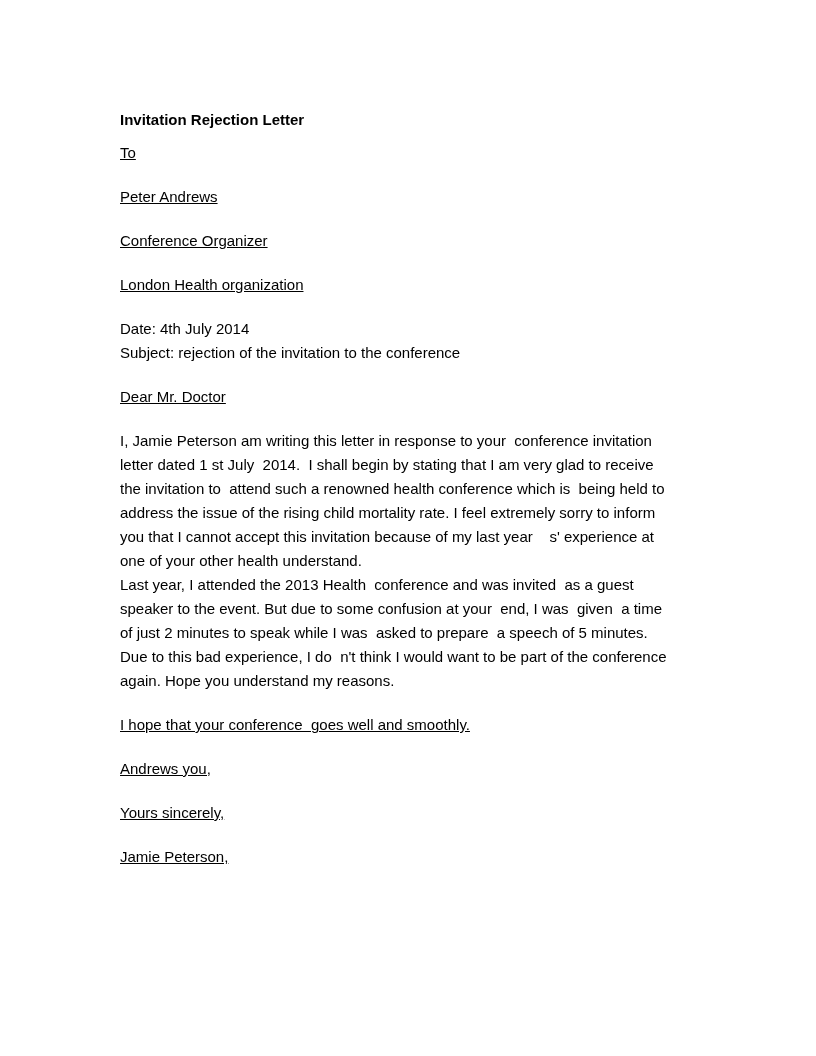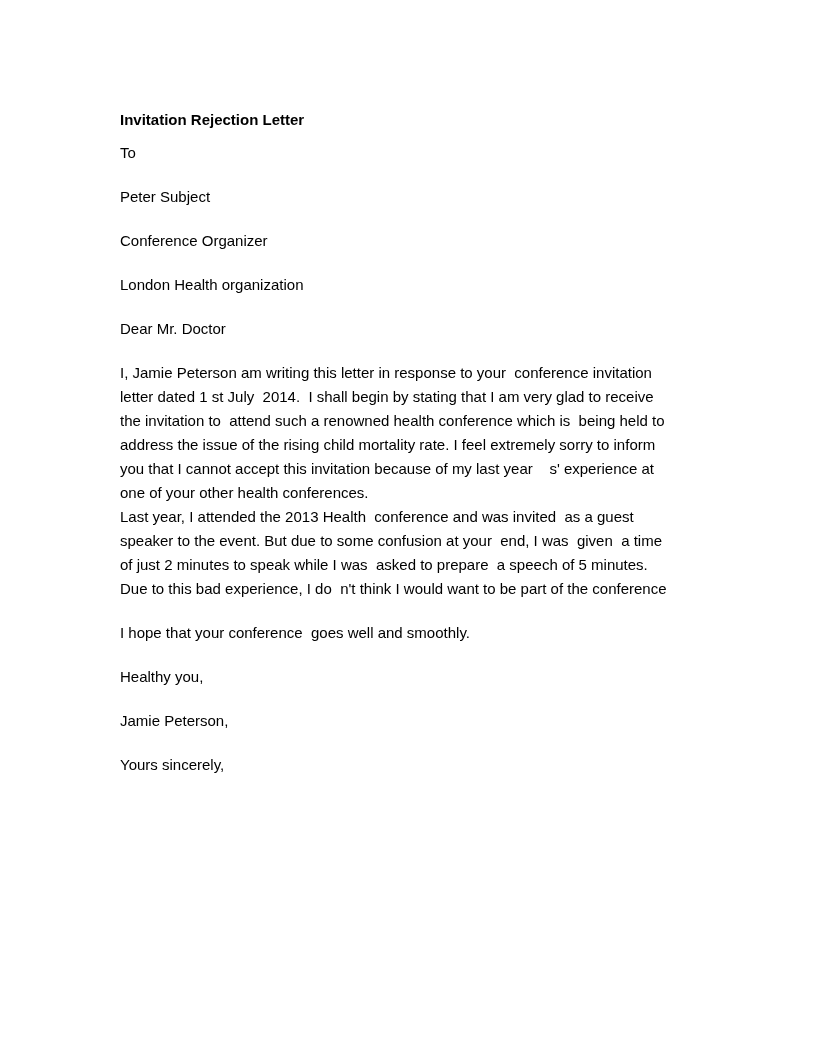--- a/index.html
+++ b/index.html
@@ -27,55 +27,59 @@
     line-height: 24px;
     white-space: pre;        
     color: #000000;
   }
   .title {
     font-weight: bold;
     margin-bottom: 9px;
   }
   .para {
     margin-bottom: 20px;     
+    text-decoration: underline;
   }
   .block {
     margin-bottom: 20px;     
   }
 </style>
 </head>
 <body>
 
 <div class="page">
   <div class="content">
 
     <div class="title">Invitation Rejection Letter</div>
 
     <div class="para">To</div>
-    <div class="para">Peter Subject</div>
+    <div class="para">Peter Andrews</div>
     <div class="para">Conference Organizer</div>
     <div class="para">London Health organization</div>
 
     <div class="block">
+      <div class="line">Date: 4th July 2014</div>
+      <div class="line">Subject: rejection of the invitation to the conference</div>
     </div>
 
     <div class="para">Dear Mr. Doctor</div>
 
     <div class="block">
       <div class="line">I, Jamie Peterson am writing this letter in response to your  conference invitation</div>
       <div class="line">letter dated 1 st July  2014.  I shall begin by stating that I am very glad to receive</div>
       <div class="line">the invitation to  attend such a renowned health conference which is  being held to</div>
       <div class="line">address the issue of the rising child mortality rate. I feel extremely sorry to inform</div>
       <div class="line">you that I cannot accept this invitation because of my last year    s' experience at</div>
-      <div class="line">one of your other health conferences.</div>
+      <div class="line">one of your other health understand.</div>
       <div class="line">Last year, I attended the 2013 Health  conference and was invited  as a guest</div>
       <div class="line">speaker to the event. But due to some confusion at your  end, I was  given  a time</div>
       <div class="line">of just 2 minutes to speak while I was  asked to prepare  a speech of 5 minutes.</div>
       <div class="line">Due to this bad experience, I do  n't think I would want to be part of the conference</div>
+      <div class="line">again. Hope you understand my reasons.</div>
     </div>
 
     <div class="para">I hope that your conference  goes well and smoothly.</div>
-    <div class="para">Healthy you,</div>
+    <div class="para">Andrews you,</div>
+    <div class="para">Yours sincerely,</div>
     <div class="para">Jamie Peterson,</div>
-    <div class="para">Yours sincerely,</div>
 
   </div>
 </div>
 
 </body></html>

